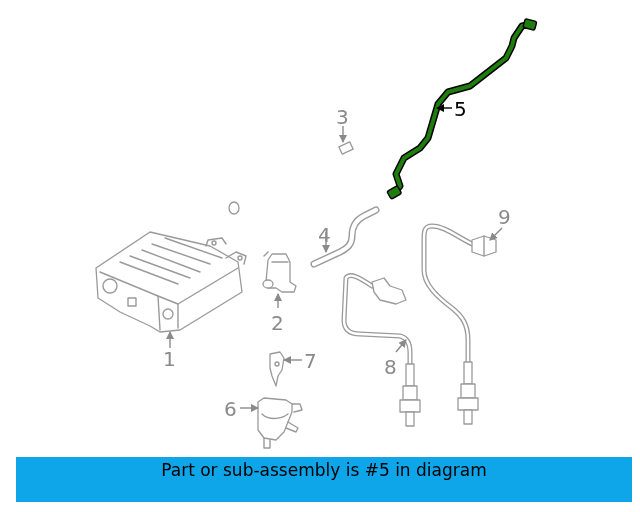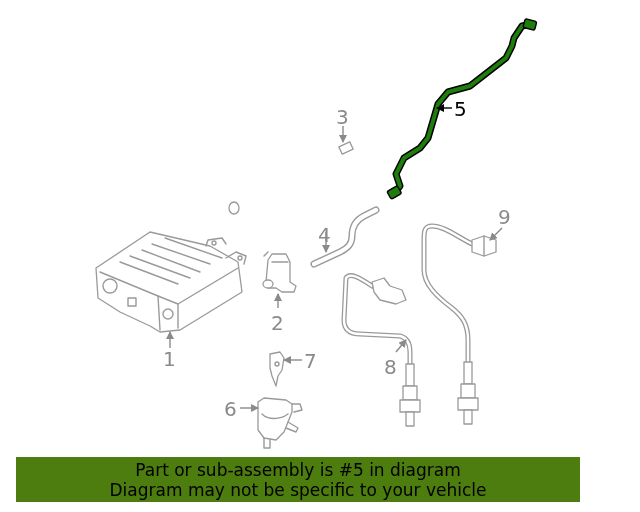--- a/index.html
+++ b/index.html
@@ -3,21 +3,21 @@
 <meta charset="utf-8">
 <style>
   html, body { margin: 0; padding: 0; background: #ffffff; }
   body { width: 640px; height: 512px; position: relative; overflow: hidden; font-family: "DejaVu Sans", sans-serif; }
   #diagram { position: absolute; left: 0; top: 0; width: 640px; height: 512px; }
   .callout { font-family: "DejaVu Sans", sans-serif; font-size: 20px; fill: #8a8a8a; }
   .callout-hl { fill: #000000; }
   .part { fill: none; stroke: #9a9a9a; stroke-width: 1.4; stroke-linecap: round; stroke-linejoin: round; }
   .partfill { fill: #ffffff; stroke: #9a9a9a; stroke-width: 1.3; stroke-linejoin: round; }
   .leader { stroke: #8a8a8a; stroke-width: 1.4; fill: none; }
-  #banner { position: absolute; left: 16px; top: 457px; width: 564px; height: 45px; background: #4d7c0f; color: #000000; text-align: center; font-family: "DejaVu Sans", sans-serif; font-size: 17px; line-height: 20px; padding-top: 3px; box-sizing: border-box; }
+  #banner { position: absolute; left: 16px; top: 457px; width: 616px; height: 45px; background: #0ea5e9; color: #000000; text-align: center; font-family: "DejaVu Sans", sans-serif; font-size: 17px; line-height: 20px; padding-top: 3px; box-sizing: border-box; }
   #banner div { white-space: nowrap; }
 </style>
 </head>
 <body>
 
 <svg id="diagram" viewBox="0 0 640 512" xmlns="http://www.w3.org/2000/svg">
   <defs>
     <marker id="arrow" markerWidth="8" markerHeight="8" refX="7" refY="4" orient="auto" markerUnits="userSpaceOnUse">
       <path d="M0,0 L8,4 L0,8 z" fill="#8a8a8a"></path>
     </marker>
@@ -114,14 +114,13 @@
     <rect class="partfill" x="461" y="384" width="14" height="14"></rect>
     <rect class="partfill" x="458" y="398" width="20" height="12"></rect>
     <rect class="partfill" x="464" y="410" width="8" height="14"></rect>
   </g>
   <line class="leader" x1="502" y1="228" x2="490" y2="240" marker-end="url(#arrow)"></line>
   <text class="callout" x="498" y="224">9</text>
 </svg>
 
 <div id="banner">
   <div>Part or sub-assembly is #5 in diagram</div>
-  <div>Diagram may not be specific to your vehicle</div>
 </div>
 
 </body></html>

